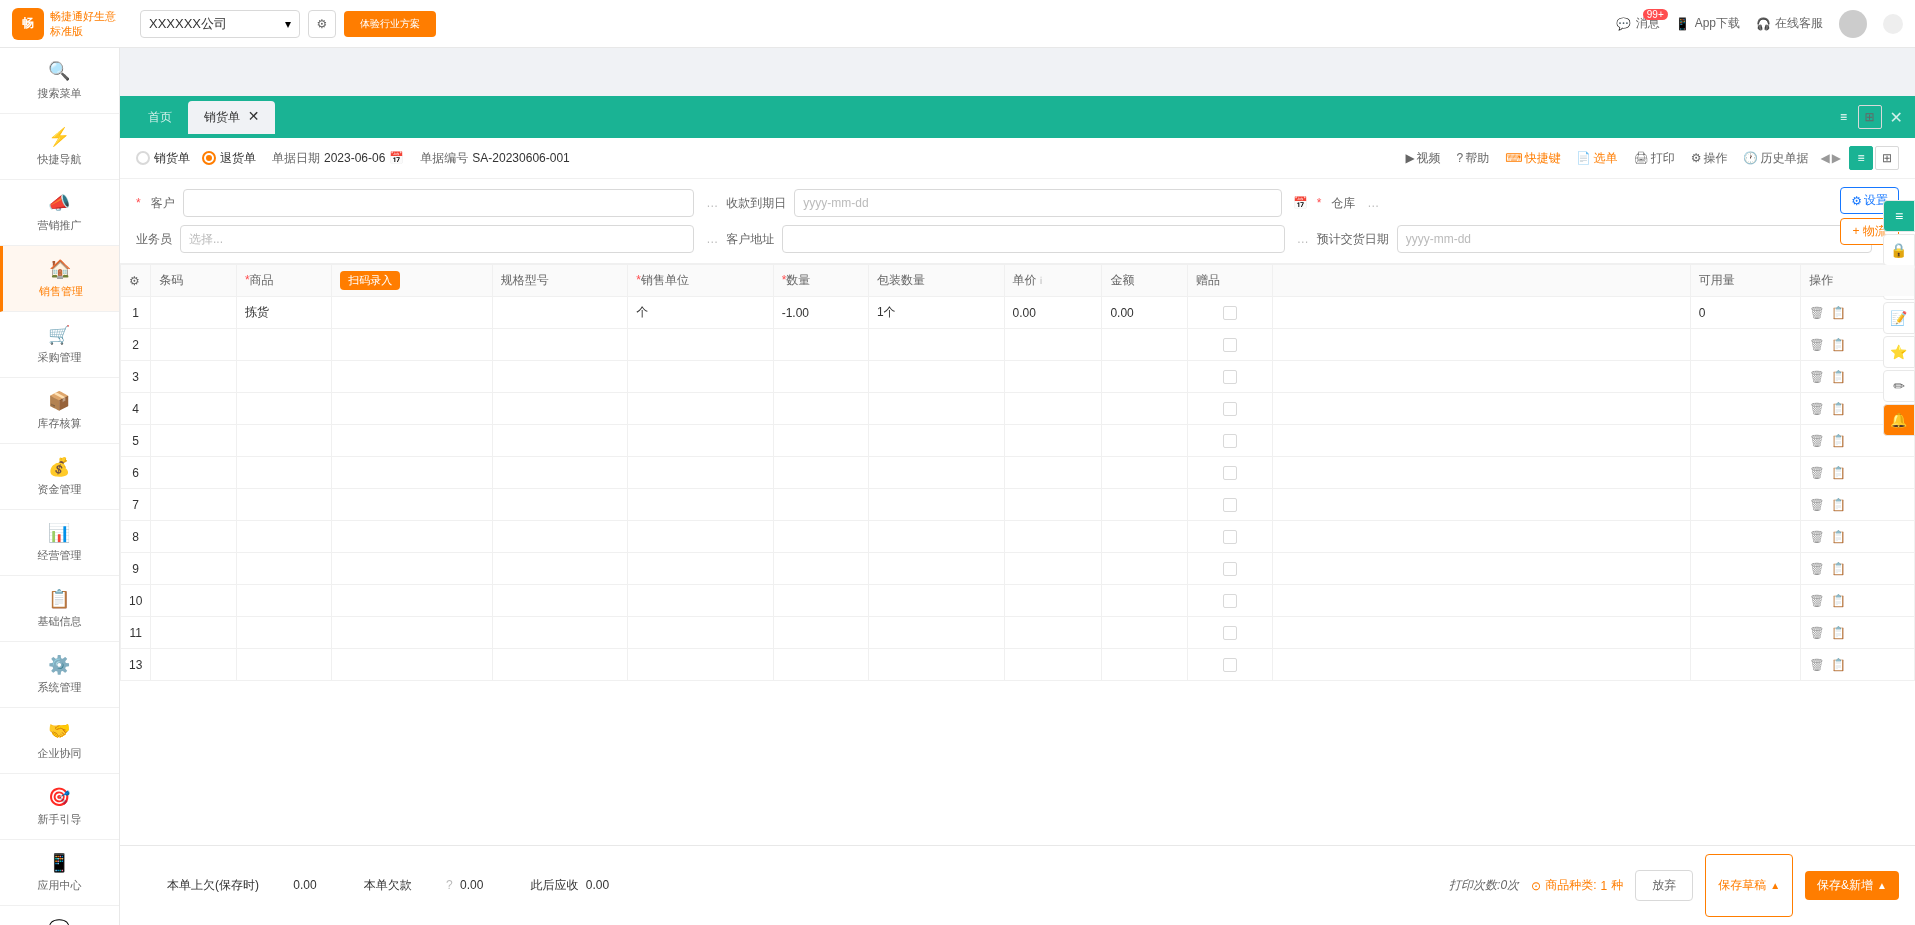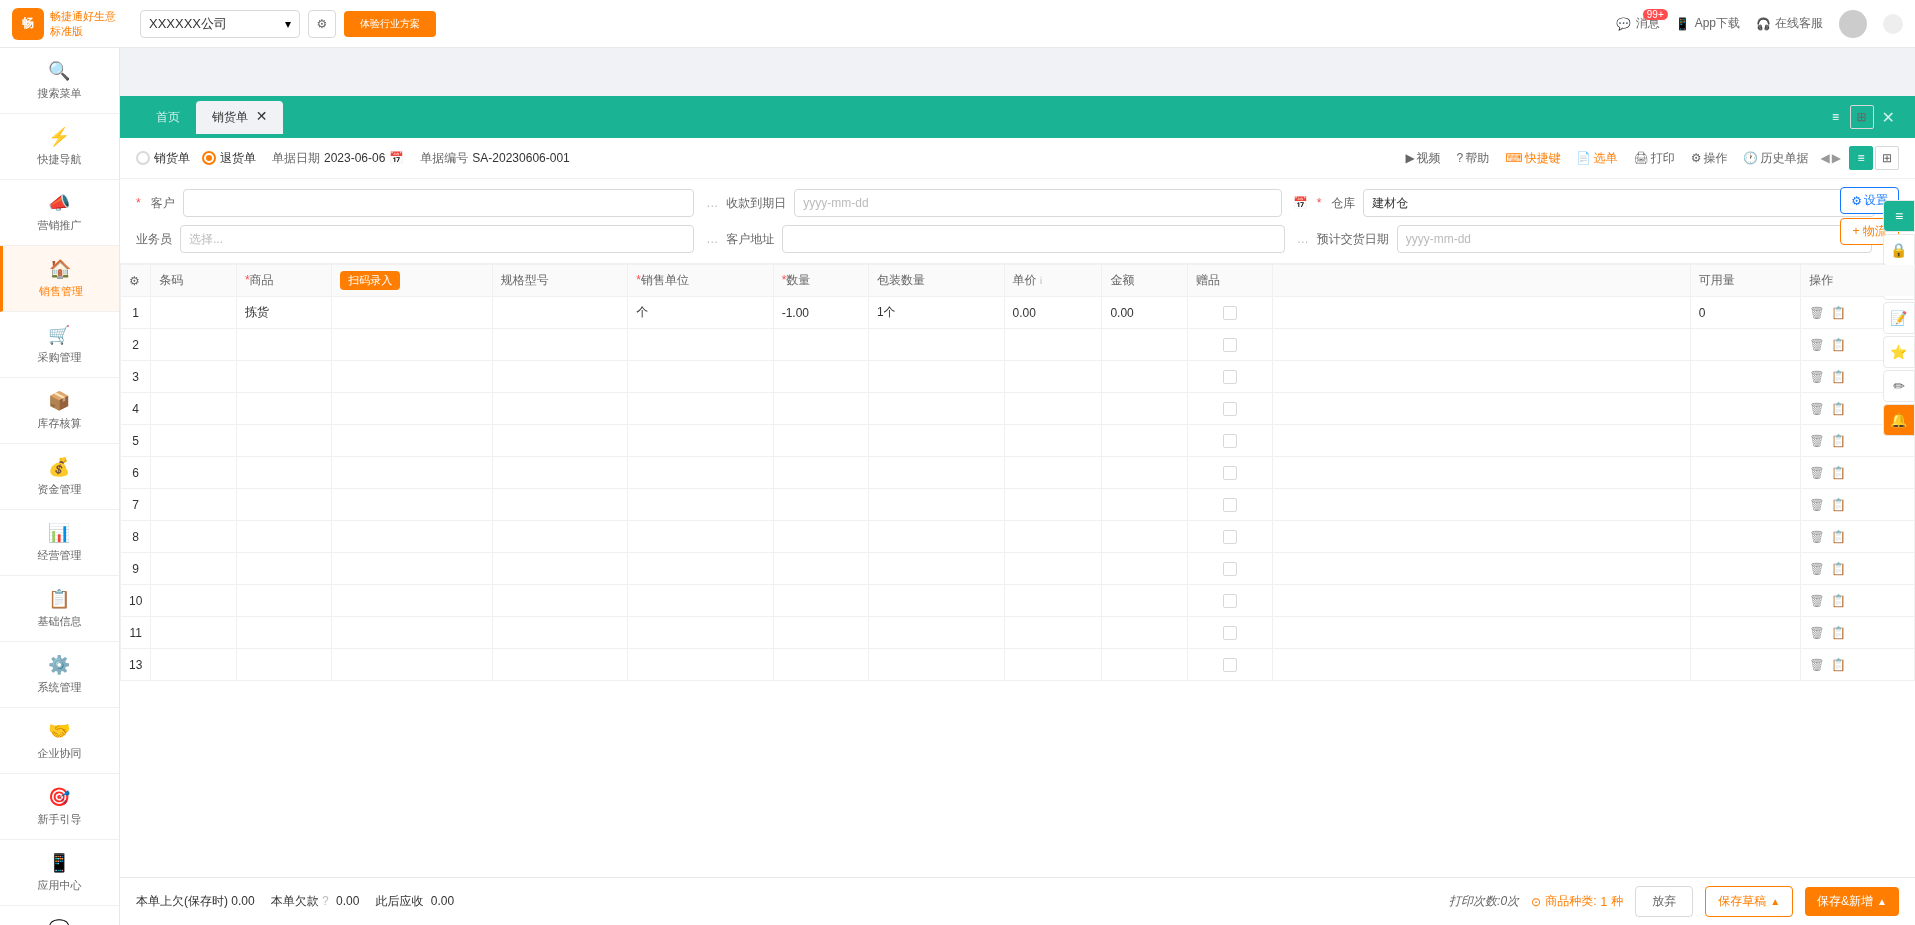--- a/index.html
+++ b/index.html
@@ -47,21 +47,21 @@
     .main-content {
       margin-left: 120px; margin-top: 48px;
       height: calc(925px - 48px);
       display: flex; flex-direction: column;
       background: #f0f2f5;
     }
 
     
     .tab-bar {
       display: flex; align-items: center;
-      background: #1ab394; height: 42px; padding: 0 20px;
+      background: #1ab394; height: 42px; padding: 0 12px;
     }
     .tab-item {
       padding: 8px 16px; cursor: pointer; color: rgba(255,255,255,0.8);
       font-size: 13px; border-radius: 4px 4px 0 0;
     }
     .tab-item.active { background: #f0f2f5; color: #333; }
     .tab-x-btn { margin-left: 4px; cursor: pointer; font-size: 14px; line-height: 1; }
 
     
     .form-container {
@@ -132,29 +132,29 @@
     .footer-value { color: #333; font-weight: 500; }
     .footer-eq { color: #999; }
     .question-icon { color: #bbb; cursor: pointer; }
 
     
     .bottom-bar {
       background: #fff; border-top: 1px solid #e8e8e8;
       padding: 8px 16px; display: flex; align-items: center; gap: 16px;
     }
     .bottom-stat { color: #666; }
-    .bottom-stat span { color: #333; }
+    .bottom-stat span { color: #333; margin-left: 31px; }
     .bottom-right { margin-left: auto; display: flex; align-items: center; gap: 12px; }
     .print-count { color: #666; font-style: italic; }
     .product-type { color: #666; display: flex; align-items: center; gap: 4px; }
     .product-type span { color: #ff7d00; }
     .abandon-btn { border: 1px solid #d9d9d9; background: #fff; color: #666; border-radius: 4px; padding: 6px 16px; cursor: pointer; }
     .save-draft-btn {
       background: #fff; border: 1px solid #ff7d00; color: #ff7d00;
-      border-radius: 4px; padding: 6px 12px; cursor: pointer;
+      border-radius: 4px; padding: 22px 12px; cursor: pointer;
       display: flex; align-items: center; gap: 4px;
     }
     .save-new-btn {
       background: #ff7d00; border: none; color: white;
       border-radius: 4px; padding: 6px 12px; cursor: pointer;
       display: flex; align-items: center; gap: 4px;
     }
     .btn-chevron { font-size: 10px; }
 
     
@@ -372,23 +372,20 @@
         <span class="field-label">收款到期日</span>
         <div class="field-input empty" style="flex:1;">
           <span style="color:#bbb;">yyyy-mm-dd</span>
         </div>
         <span class="field-cal">📅</span>
       </div>
 
       <div class="field-row">
         <span style="color:#ff4d4f;margin-right:2px;">*</span>
         <span class="field-label">仓库</span>
-        <div class="field-input" style="flex:1;">
-          <span>建材仓</span>
-        </div>
         <span class="field-dots">…</span>
       </div>
 
       <div class="field-row">
         <span class="field-label">业务员</span>
         <div class="field-input empty" style="flex:1;">
           <span style="color:#bbb;">选择...</span>
         </div>
         <span class="field-dots">…</span>
       </div>

